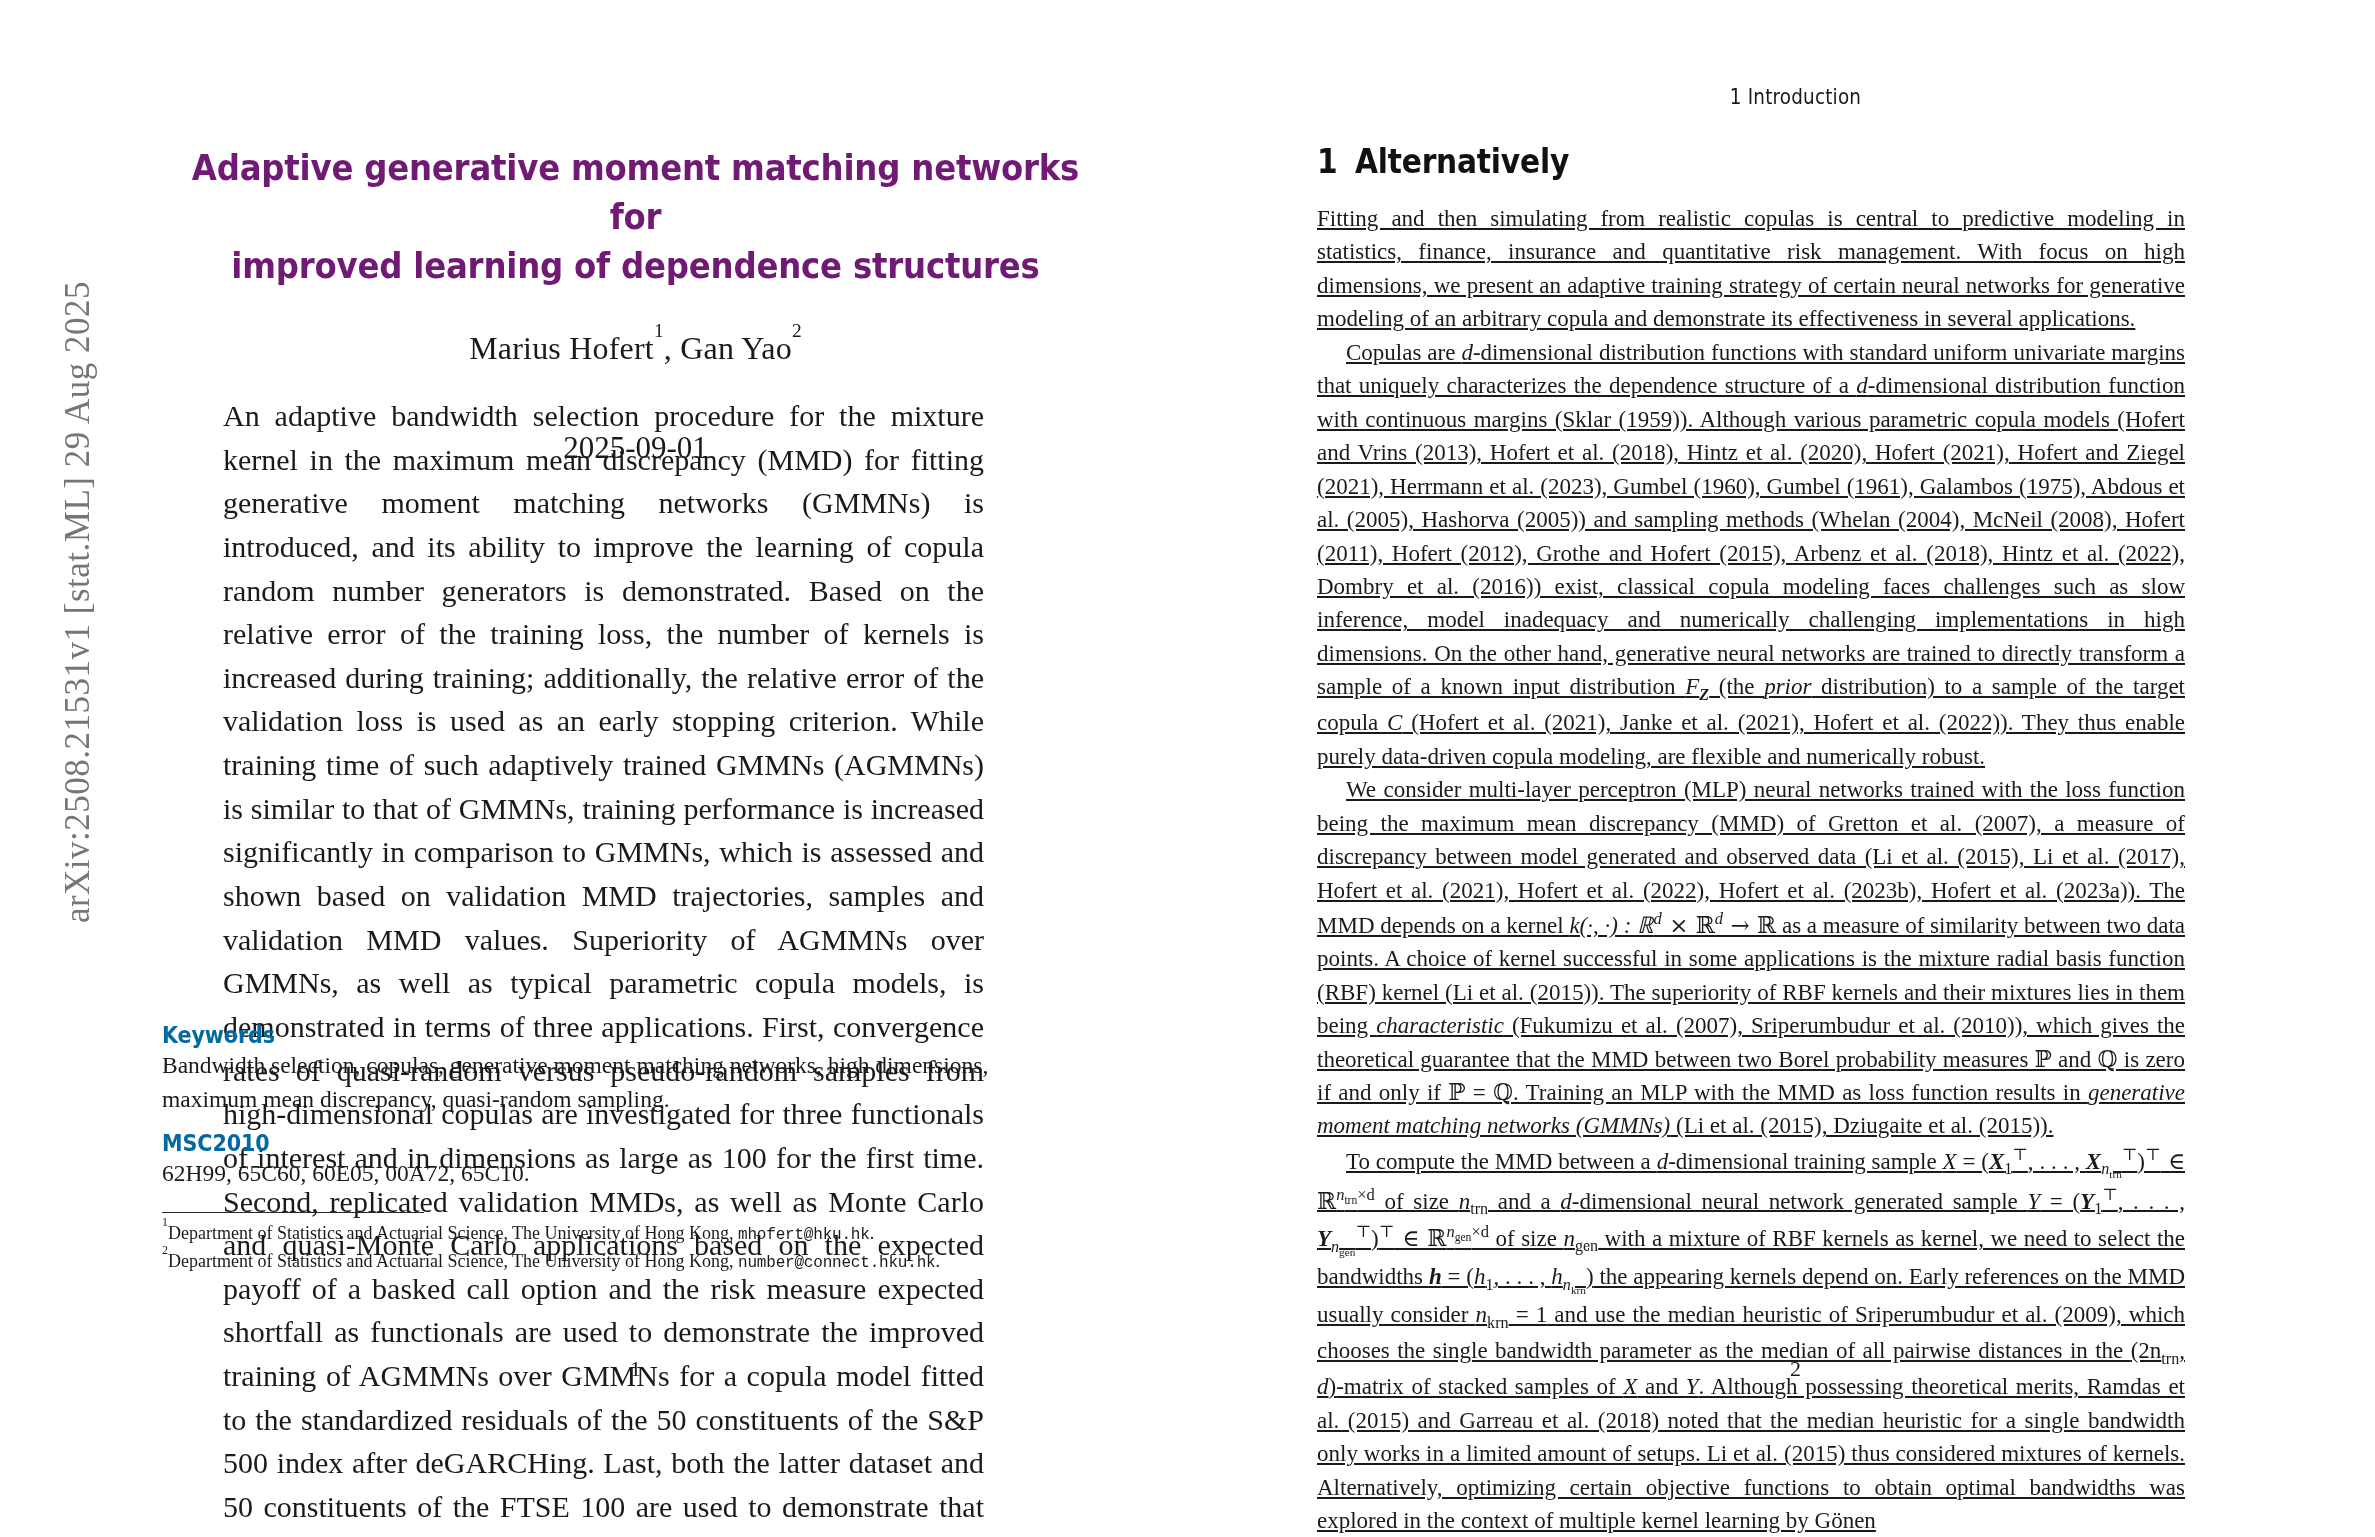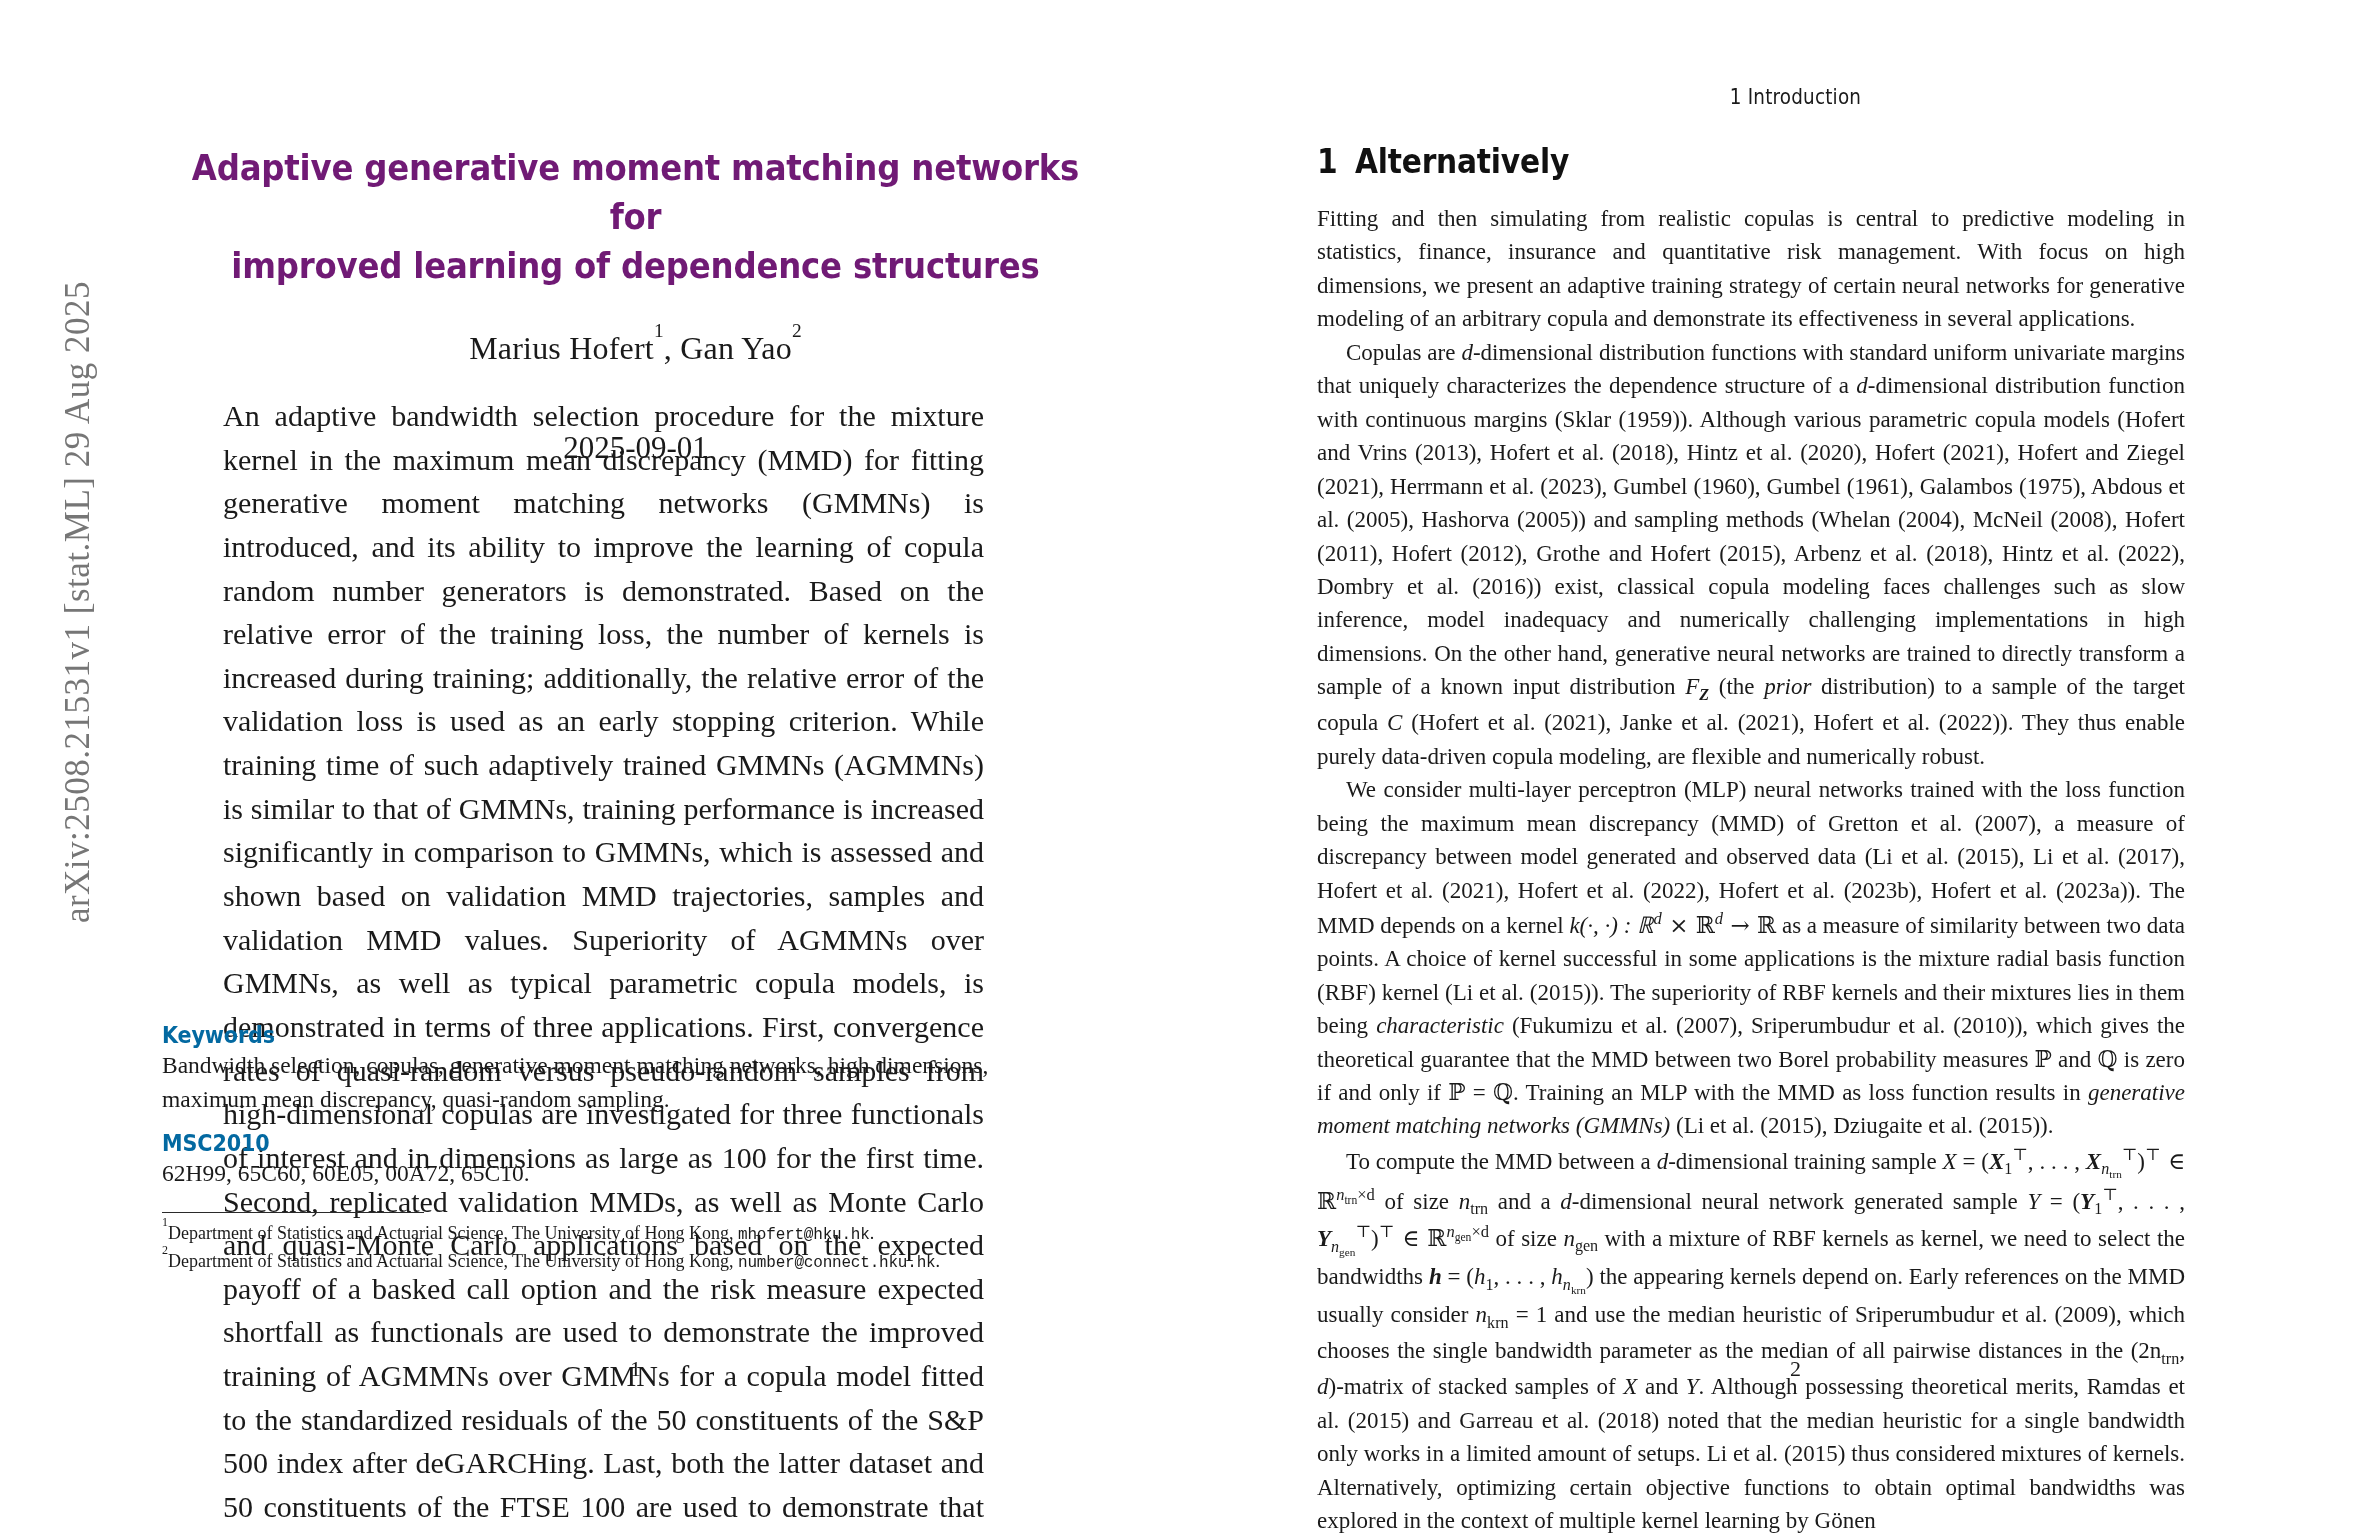--- a/index.html
+++ b/index.html
@@ -157,21 +157,21 @@
   .body-col {
     position: absolute;
     top: 202px;
     left: 26px;
     width: 868px;
     font-size: 23px;
     line-height: 1.455;
     text-align: justify;
     text-justify: inter-word;
   }
-  .body-col p { margin: 0; }
+  .body-col p { margin: 0; text-decoration: underline; }
   .body-col p + p { text-indent: 29px; }
 
   i, em { font-style: italic; }
   .mathvar { font-family: "Liberation Serif", "DejaVu Serif", serif; font-style: italic; }
   .bb { font-family: "DejaVu Serif", serif; }
   .bvec { font-weight: bold; font-style: italic; }
   sub { font-size: 0.7em; }
   sup { font-size: 0.72em; }
 
   

